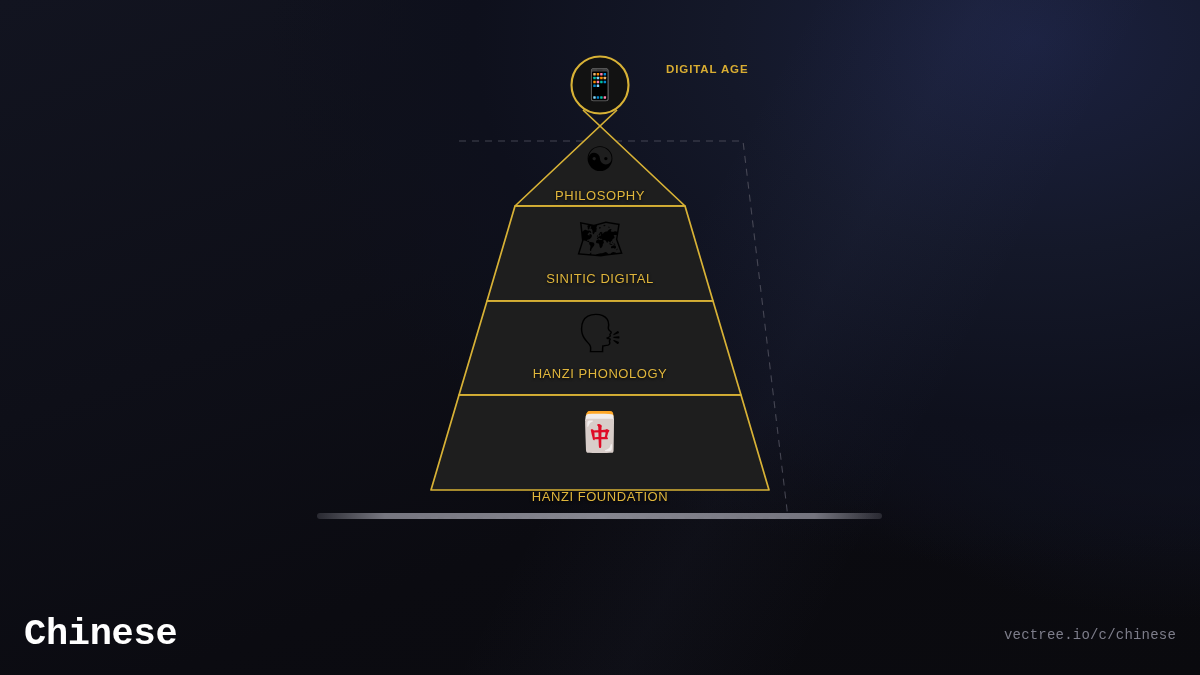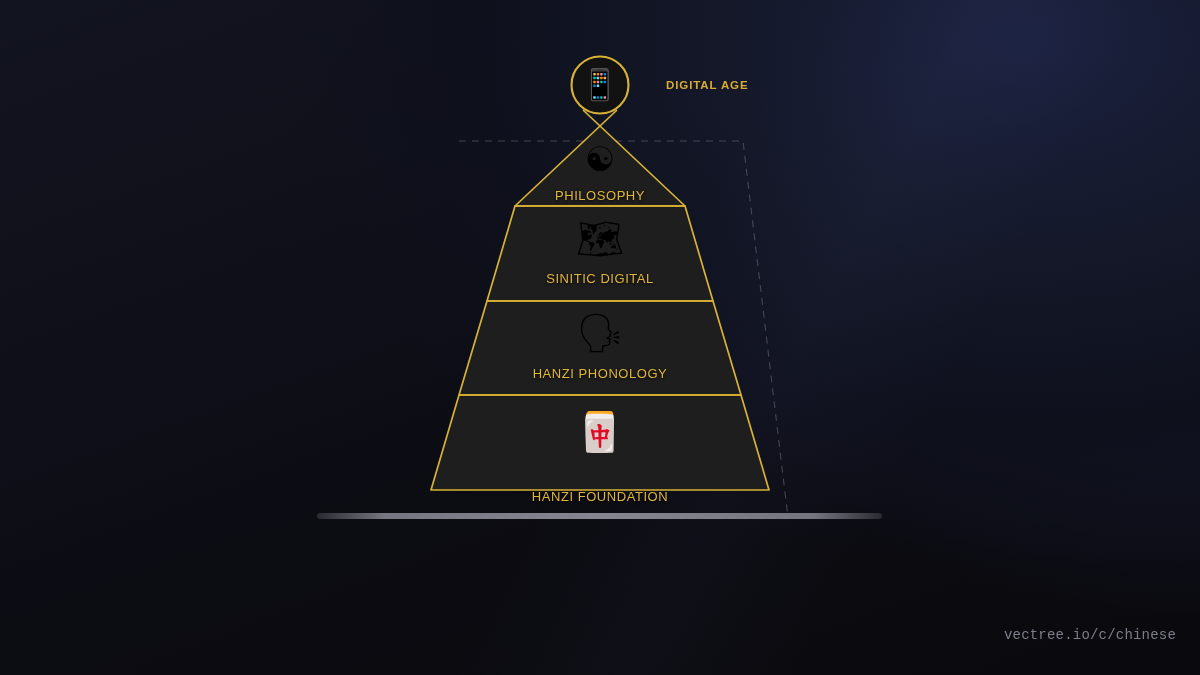--- a/index.html
+++ b/index.html
@@ -162,32 +162,33 @@
         <path class="tier-fill" d="M 459 395 L 741 395 L 769 490 L 431 490 Z"></path>
         <path class="tier-stroke" d="M 459 395 L 741 395 L 769 490 L 431 490 Z"></path>
       </g>
 
       <line class="tier-div" x1="515" y1="206" x2="685" y2="206"></line>
       <line class="tier-div" x1="487" y1="301" x2="713" y2="301"></line>
       <line class="tier-div" x1="459" y1="395" x2="741" y2="395"></line>
     </svg>
 
     <div class="cap-icon" style="left:600px; top:85px;">📱</div>
-    <div class="cap-label" style="left:666px; top:79px;">DIGITAL AGE</div>
+    <div class="cap-label" style="left:666px; top:63px;">DIGITAL AGE</div>
 
     <div class="tier-icon small" style="left:600px; top:159px;">☯</div>
     <div class="tier-icon" style="left:600px; top:239px;">🗺</div>
     <div class="tier-icon" style="left:600px; top:333px;">🗣</div>
     <div class="tier-icon" style="left:600px; top:432px;">🀄</div>
 
     <div class="tier-label" style="left:600px; top:188px;">PHILOSOPHY</div>
     <div class="tier-label" style="left:600px; top:271px;">SINITIC DIGITAL</div>
     <div class="tier-label" style="left:600px; top:366px;">HANZI PHONOLOGY</div>
     <div class="tier-label" style="left:600px; top:465px;margin-top:24px;">HANZI FOUNDATION</div>
   </div>
 
   <div class="ground"></div>
 
   <div id="brand">
+    <div class="brand-title">Chinese</div>
   </div>
 
   <div id="site-url">vectree.io/c/chinese</div>
 </div>
 
 </body></html>

